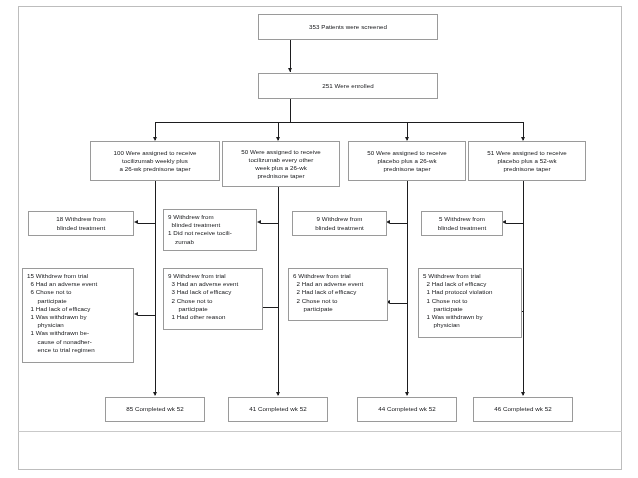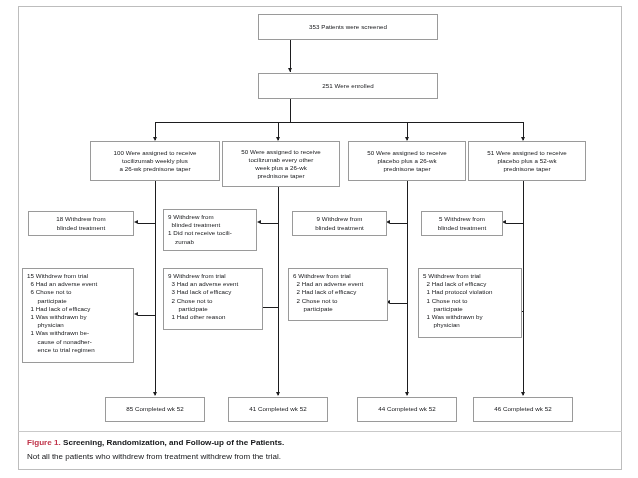--- a/index.html
+++ b/index.html
@@ -266,20 +266,13 @@
 
   <div class="box center" style="left:357px; top:397px; width:100px; height:25px; display:flex; align-items:center; justify-content:center;">
     <span class="ln">44 Completed wk 52</span>
   </div>
 
   <div class="box center" style="left:473px; top:397px; width:100px; height:25px; display:flex; align-items:center; justify-content:center;">
     <span class="ln">46 Completed wk 52</span>
   </div>
 
   <div class="caption-rule" style="top:431px;"></div>
-  <div class="caption-block" style="top:437px;">
-    <p class="caption-title">
-      <span class="fignum">Figure 1.</span>
-      <span>Screening, Randomization, and Follow-up of the Patients.</span>
-    </p>
-    <p class="caption-body">Not all the patients who withdrew from treatment withdrew from the trial.</p>
-  </div>
 </div>
 
 </body></html>

